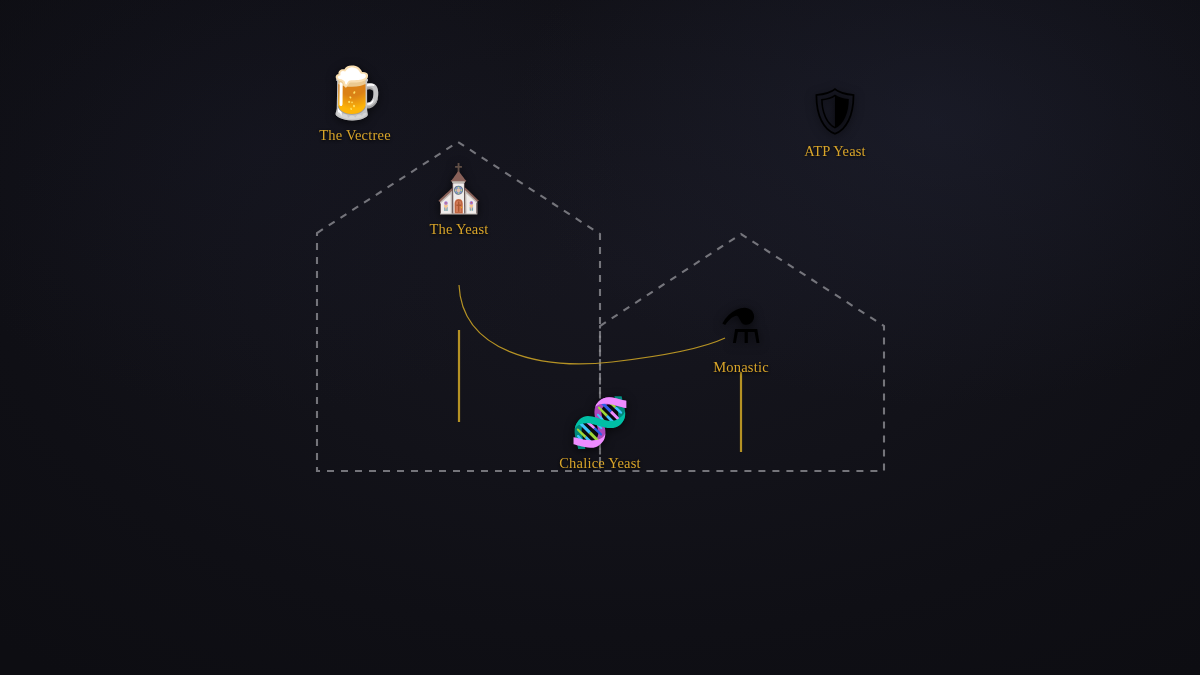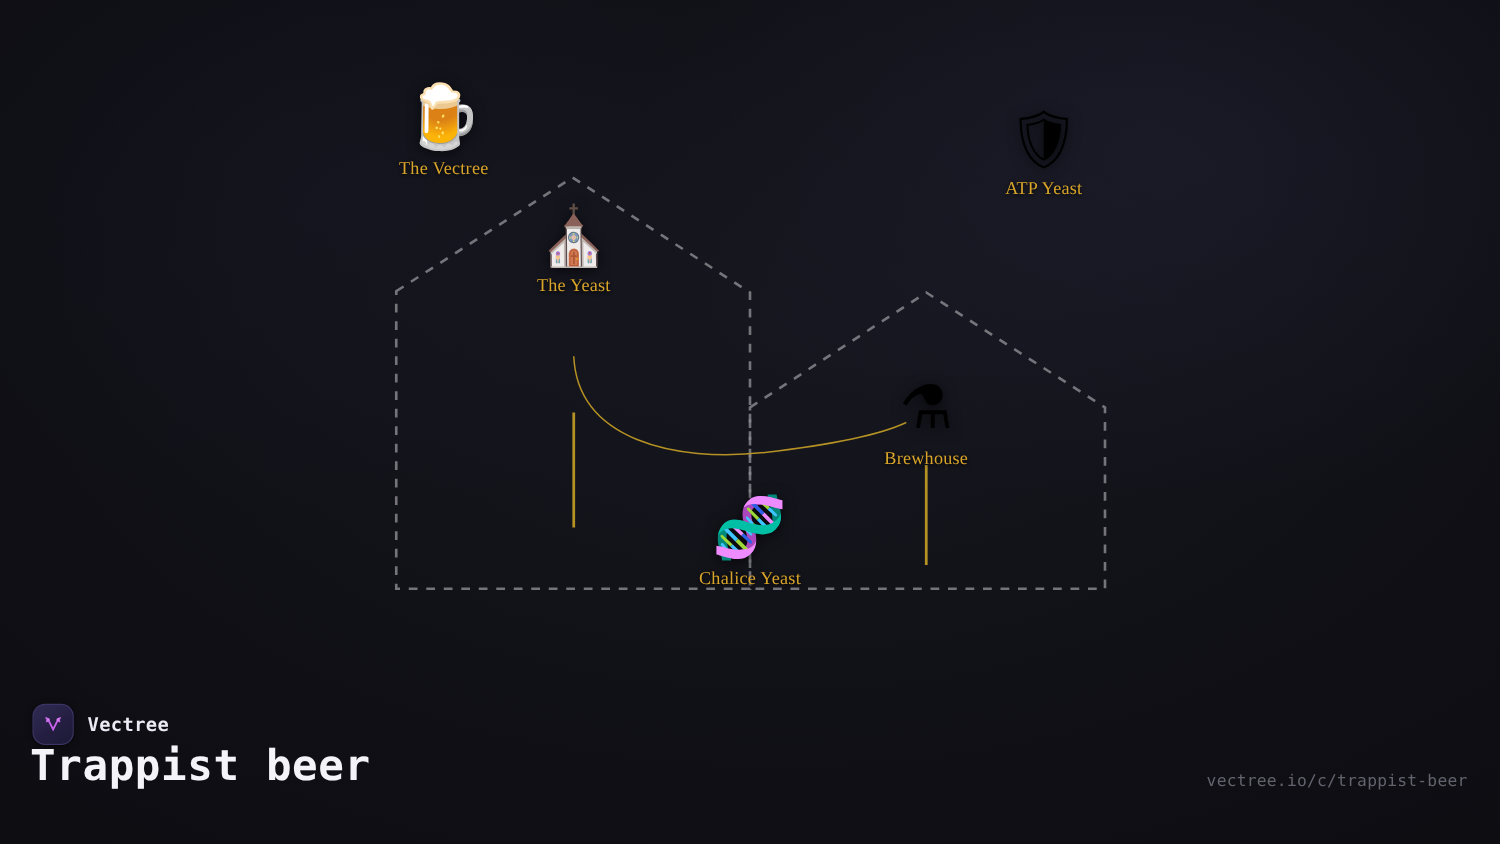--- a/index.html
+++ b/index.html
@@ -145,43 +145,21 @@
       <div class="node" style="left: 459px; top: 202px;">
         <div class="node-emoji" style="font-size: 46px;">⛪</div>
         <div class="node-label" style="color: rgb(217, 165, 42);">The Yeast</div>
       </div>
       <div class="node" style="left: 835px; top: 124px;">
         <div class="node-emoji" style="font-size: 46px;">🛡</div>
         <div class="node-label" style="color: rgb(217, 165, 42);">ATP Yeast</div>
       </div>
       <div class="node" style="left: 741px; top: 339px;">
         <div class="node-emoji" style="font-size: 48px;">⚗</div>
-        <div class="node-label" style="color: rgb(217, 165, 42);">Brewhouse</div>
+        <div class="node-label" style="color: rgb(217, 165, 42);">Monastic</div>
       </div>
       <div class="node" style="left: 600px; top: 435px;">
         <div class="node-emoji" style="font-size: 48px;">🧬</div>
         <div class="node-label" style="color: rgb(217, 165, 42);">Chalice Yeast</div>
       </div>
     </div>
 
-  <div id="footer">
-
-    <div id="brand-row">
-      <div id="brand-logo">
-        <svg width="19" height="19" viewBox="0 0 24 24" aria-hidden="true">
-          <g stroke="#c763e8" stroke-width="1.9" fill="none" stroke-linecap="round">
-            <path d="M7.0 7.2 L12 17.2 L17.0 7.2"></path>
-            <path d="M5.0 5.6 L7.0 7.2 L5.6 8.9"></path>
-            <path d="M19.0 5.6 L17.0 7.2 L18.4 8.9"></path>
-          </g>
-          <circle cx="7.0" cy="7.2" r="1.55" fill="#d57bf0"></circle>
-          <circle cx="17.0" cy="7.2" r="1.55" fill="#d57bf0"></circle>
-        </svg>
-      </div>
-      <span id="brand-name">Vectree</span>
-    </div>
-
-    <div id="page-title">Trappist beer</div>
-
-    <div id="footer-url">vectree.io/c/trappist-beer</div>
-
-  </div>
 </div>
 
 </body></html>

